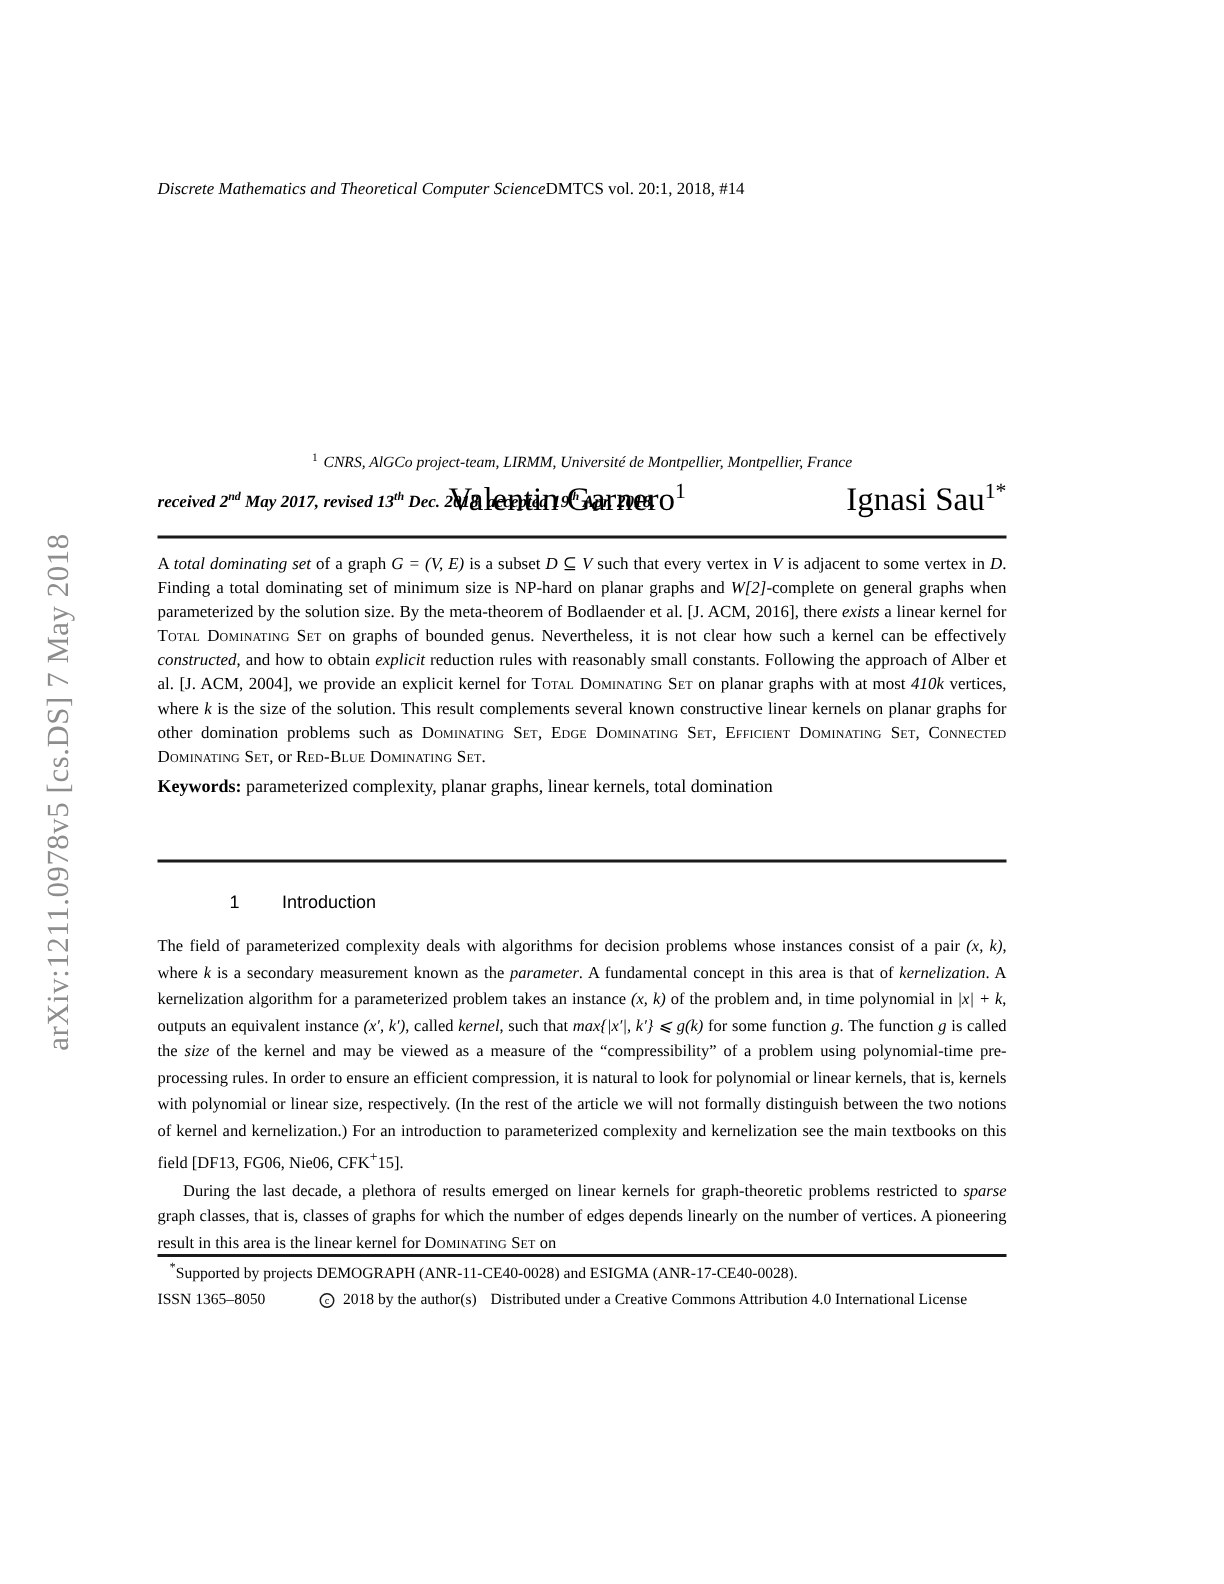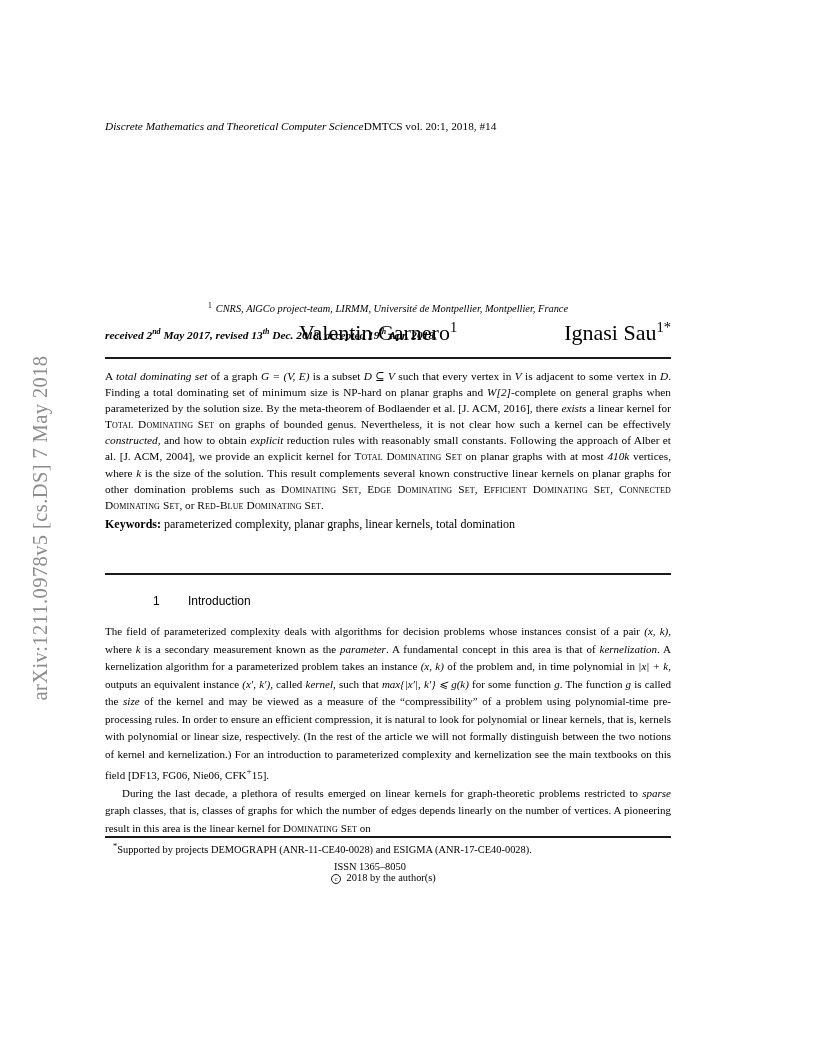--- a/index.html
+++ b/index.html
@@ -230,22 +230,21 @@
     vertical-align: super;
     line-height: 0;
   }
   .colophon {
     position: absolute;
     left: 0;
     top: 861px;
     width: 566px;
     font-size: 10.4px;
     display: flex;
-    align-items: center;
-    flex-direction: column;
+    align-items: flex-start;
   }
   .colophon .issn { width: 108px; }
   .colophon .copy { width: 114px; }
   .colophon .lic  { flex: 1; }
   .cmark {
     display: inline-block;
     border: 1px solid #1a1a1a;
     border-radius: 50%;
     width: 8px;
     height: 8px;
@@ -298,15 +297,16 @@
     <p><span>The field of parameterized complexity deals with algorithms for decision problems whose instances consist of a pair </span><span class="mi">(x, k)</span><span>, where </span><span class="mi">k</span><span> is a secondary measurement known as the </span><i>parameter</i><span>. A fundamental concept in this area is that of </span><i>kernelization</i><span>. A kernelization algorithm for a parameterized problem takes an instance </span><span class="mi">(x, k)</span><span> of the problem and, in time polynomial in </span><span class="mi">|x| + k</span><span>, outputs an equivalent instance </span><span class="mi">(x′, k′)</span><span>, called </span><i>kernel</i><span>, such that </span><span class="mi">max{|x′|, k′} ⩽ g(k)</span><span> for some function </span><span class="mi">g</span><span>. The function </span><span class="mi">g</span><span> is called the </span><i>size</i><span> of the kernel and may be viewed as a measure of the “compressibility” of a problem using polynomial-time pre-processing rules. In order to ensure an efficient compression, it is natural to look for polynomial or linear kernels, that is, kernels with polynomial or linear size, respectively. (In the rest of the article we will not formally distinguish between the two notions of kernel and kernelization.) For an introduction to parameterized complexity and kernelization see the main textbooks on this field [DF13, FG06, Nie06, CFK</span><sup>+</sup><span>15].</span></p>
     <p class="indent"><span>During the last decade, a plethora of results emerged on linear kernels for graph-theoretic problems restricted to </span><i>sparse</i><span> graph classes, that is, classes of graphs for which the number of edges depends linearly on the number of vertices. A pioneering result in this area is the linear kernel for </span><span class="sc">Dominating Set</span><span> on</span></p>
   </div>
 
   <div class="foot-rule"></div>
   <div class="footnote"><sup>*</sup><span>Supported by projects DEMOGRAPH (ANR-11-CE40-0028) and ESIGMA (ANR-17-CE40-0028).</span></div>
 
   <div class="colophon">
     <span class="issn">ISSN 1365–8050</span>
     <span class="copy"><span class="cmark">c</span><span> 2018 by the author(s)</span></span>
+    <span class="lic">Distributed under a Creative Commons Attribution 4.0 International License</span>
   </div>
 
 </div>
 
 </body></html>

